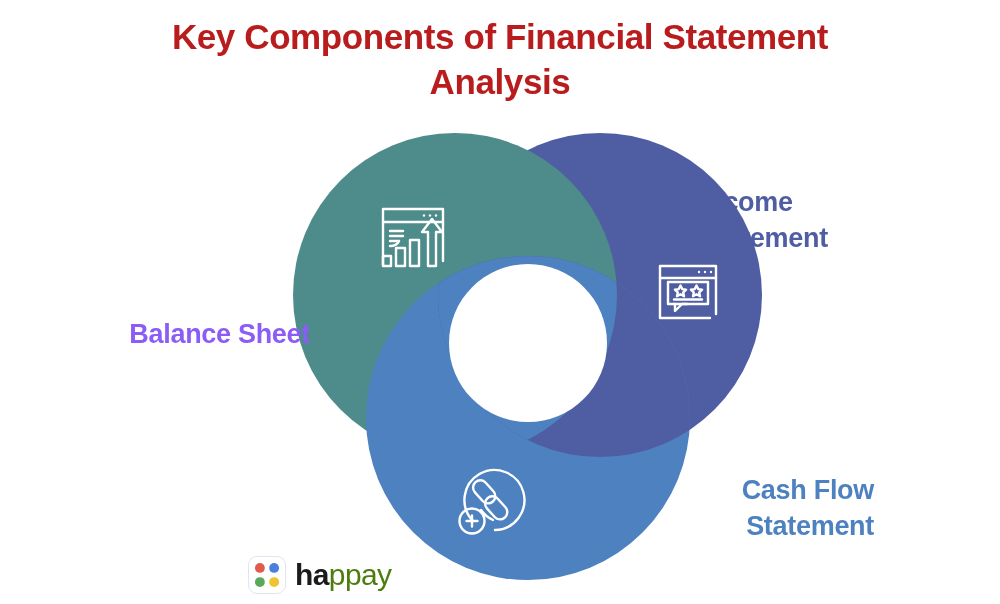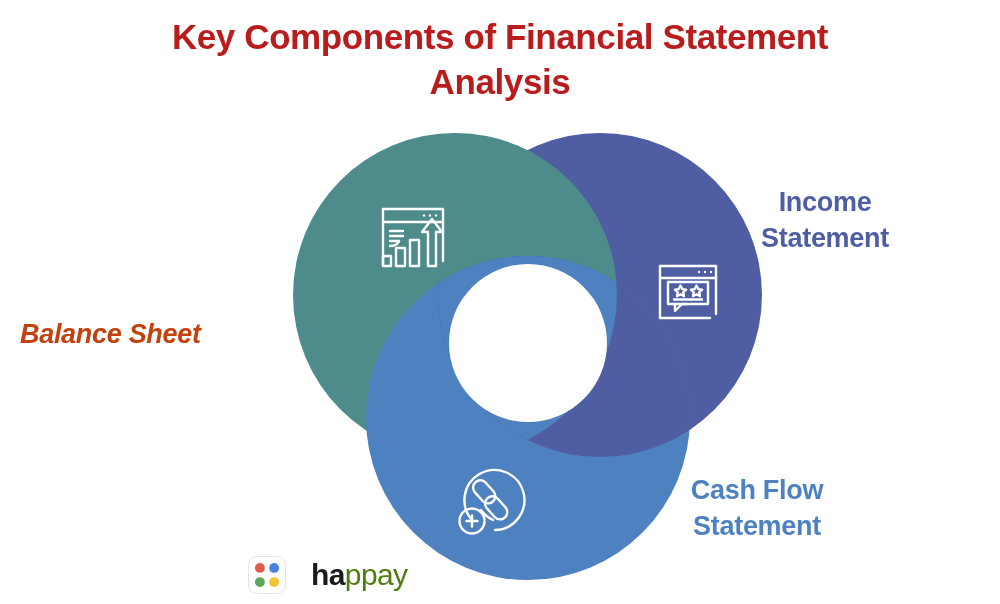--- a/index.html
+++ b/index.html
@@ -51,38 +51,37 @@
     line-height: 36px;
     letter-spacing: -0.3px;
     font-family: "Liberation Sans", "DejaVu Sans", sans-serif;
     white-space: pre-line;
   }
 
   #label-balance {
     left: 20px;
     top: 316px;
     width: 290px;
-    text-align: left;
-    color: #c2410c;
-    font-style: italic;
+    text-align: right;
+    color: #8b5cf6;
   }
 
   #label-income {
     left: 700px;
     top: 184px;
     width: 250px;
-    text-align: center;
+    text-align: left;
     color: #4f5ea3;
   }
 
   #label-cashflow {
     left: 640px;
     top: 472px;
     width: 234px;
-    text-align: center;
+    text-align: right;
     color: #4e81bf;
   }
 
   
   #logo {
     position: absolute;
     left: 248px;
     top: 556px;
     display: flex;
     align-items: center;
@@ -98,21 +97,21 @@
     display: block;
   }
 
   #logo-word {
     font-size: 30px;
     line-height: 30px;
     letter-spacing: -0.6px;
     color: #1b1b1b;
     font-family: "Liberation Sans", "DejaVu Sans", sans-serif;
   }
-  #logo-word .b { font-weight: 700; margin-left: 16px; }
+  #logo-word .b { font-weight: 700; }
   #logo-word .l { font-weight: 400; color: #4d7c0f; }
 </style>
 </head>
 <body>
 
 <div id="page">
 
   <div id="title">Key Components of Financial Statement Analysis</div>
 
   <svg id="venn" viewBox="0 0 1000 604">

